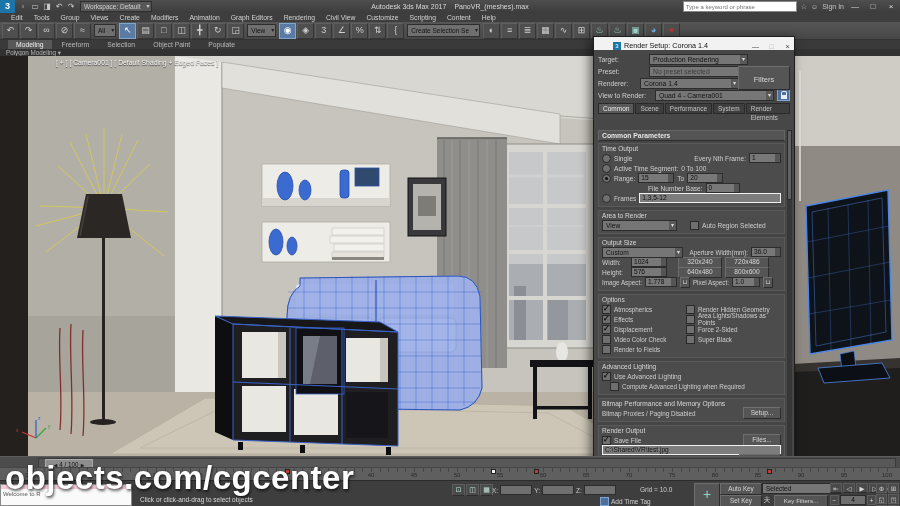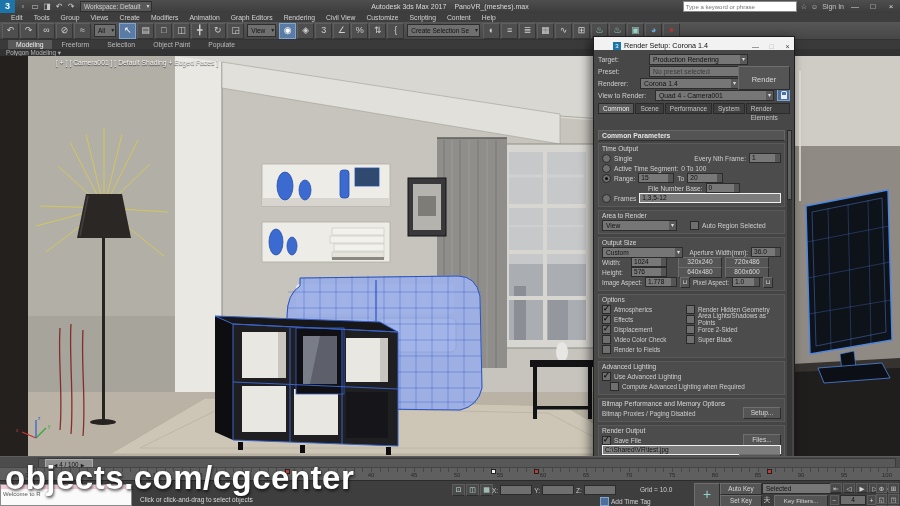--- a/index.html
+++ b/index.html
@@ -429,21 +429,21 @@
       <span class="btn3d" style="width:10px;height:8px;line-height:6px;">...</span>
     </div>
     <div class="drow">
       <span class="dlab" style="width:54px;">View to Render:</span>
       <span class="dd" style="flex:1;">Quad 4 - Camera001</span>
       <span class="lockbtn">
           <span class="shackle"></span>
           <span class="lbody"></span>
         </span>
     </div>
-    <button id="render-btn" class="btn3d">Render</button>
+    <button id="render-btn" class="btn3d">Filters</button>
     <div id="dlg-tabs">
         <span class="dtab active">Common</span>
         <span class="dtab">Scene</span>
         <span class="dtab">Performance</span>
         <span class="dtab">System</span>
         <span class="dtab">Render Elements</span>
       </div>
 
     <div id="dlg-content">
       <div class="rollout">Common Parameters</div>

